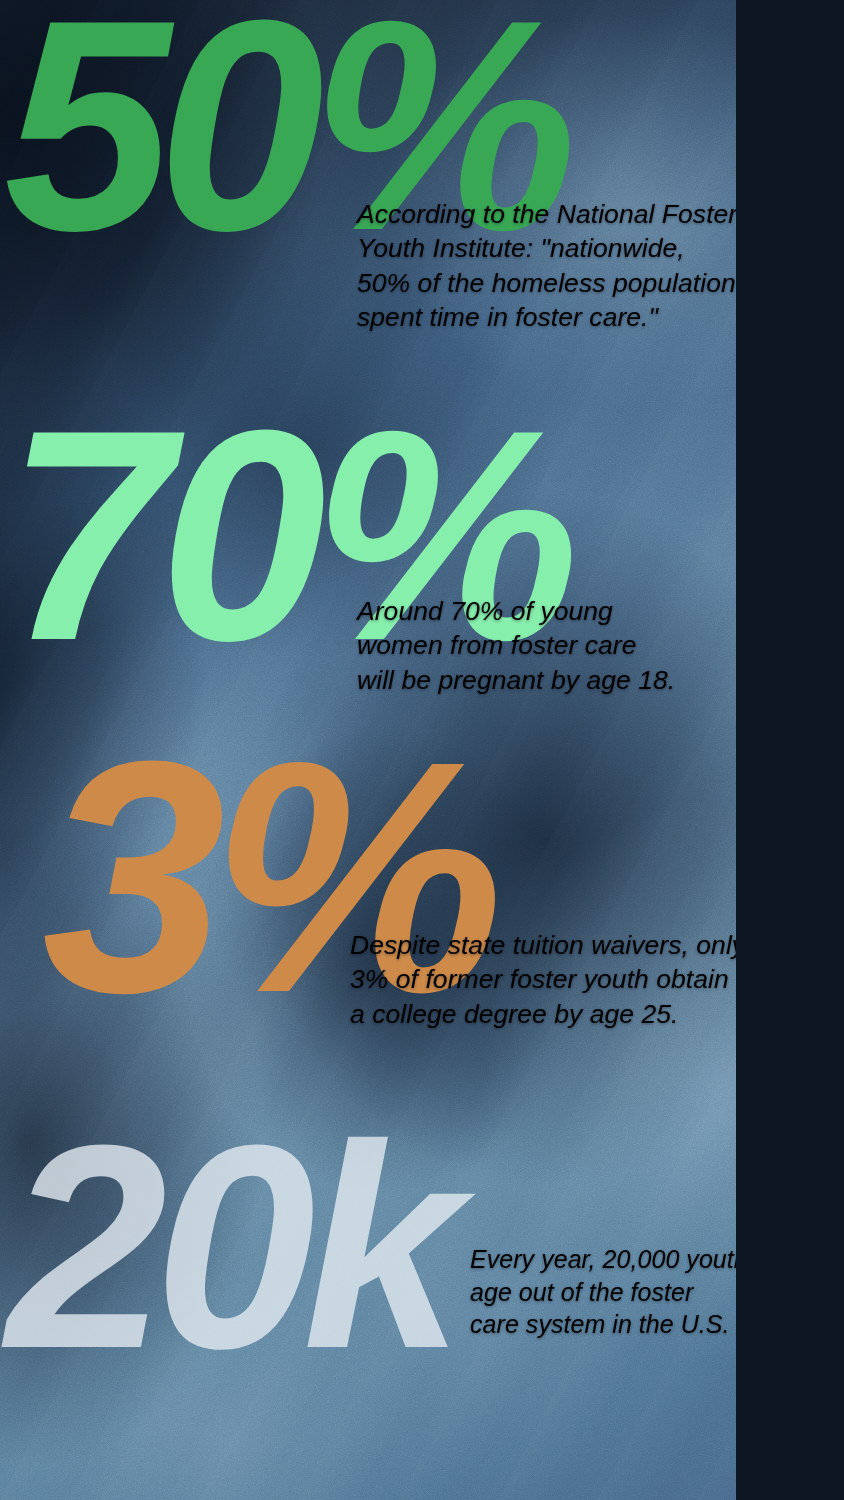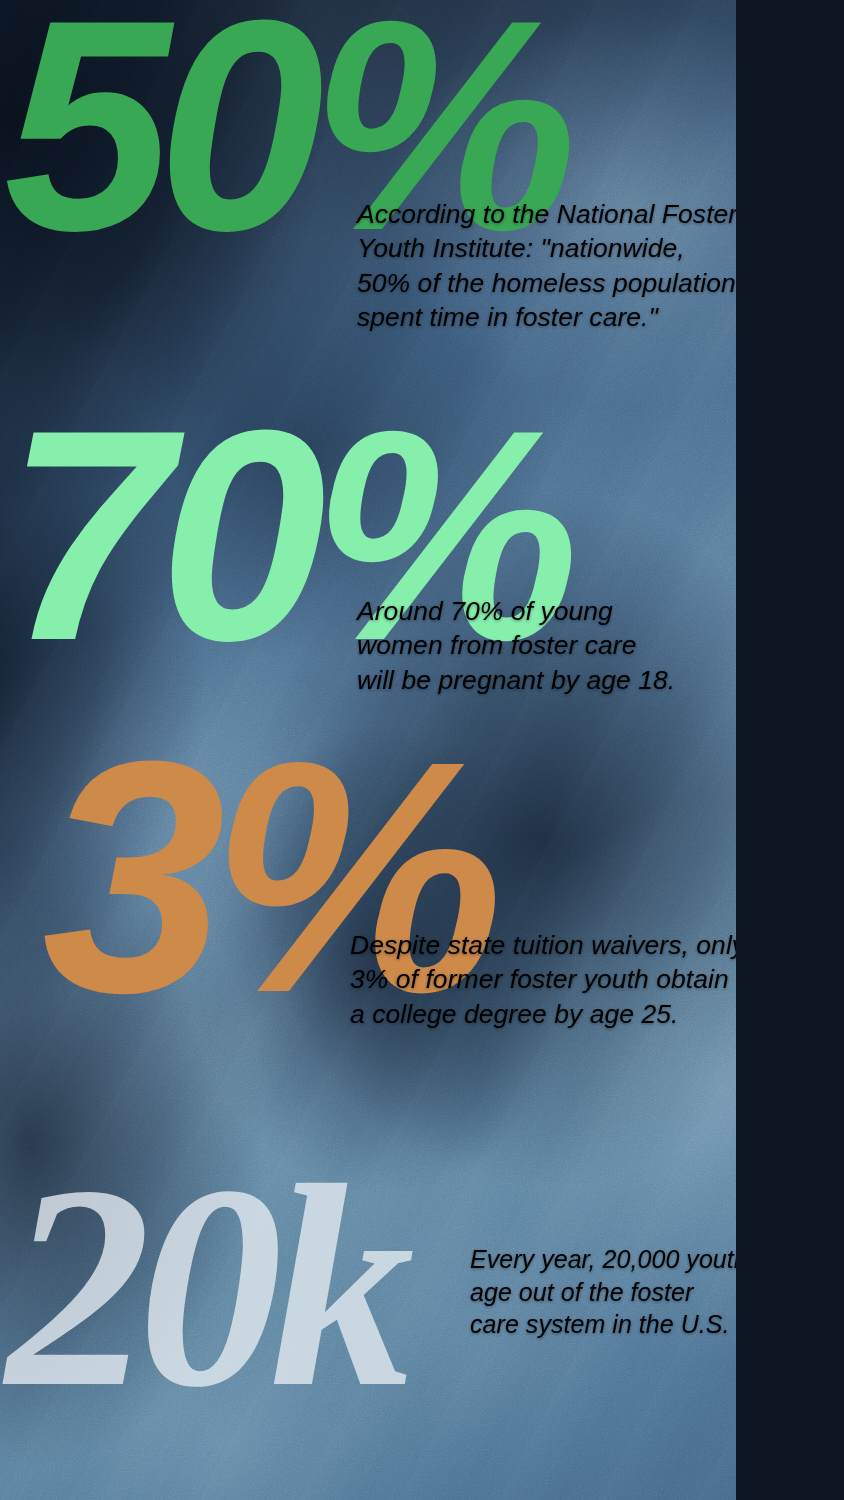--- a/index.html
+++ b/index.html
@@ -122,24 +122,23 @@
     font-size: 330px;
     color: #cd8a49;
   }
   #blurb-3 {
     left: 350px; top: 928px;
     font-size: 26.5px;
   }
 
   
   #num-20k {
-    left: 6px; top: 1174px;
+    left: 6px; top: 1133px;
     font-size: 290px;
     color: rgba(226,234,240,0.80);
-    font-family: Liberation Serif, serif;
   }
   #blurb-20k {
     left: 470px; top: 1243px;
     font-size: 25px;
   }
 </style>
 </head>
 <body>
 
 <div id="poster">

